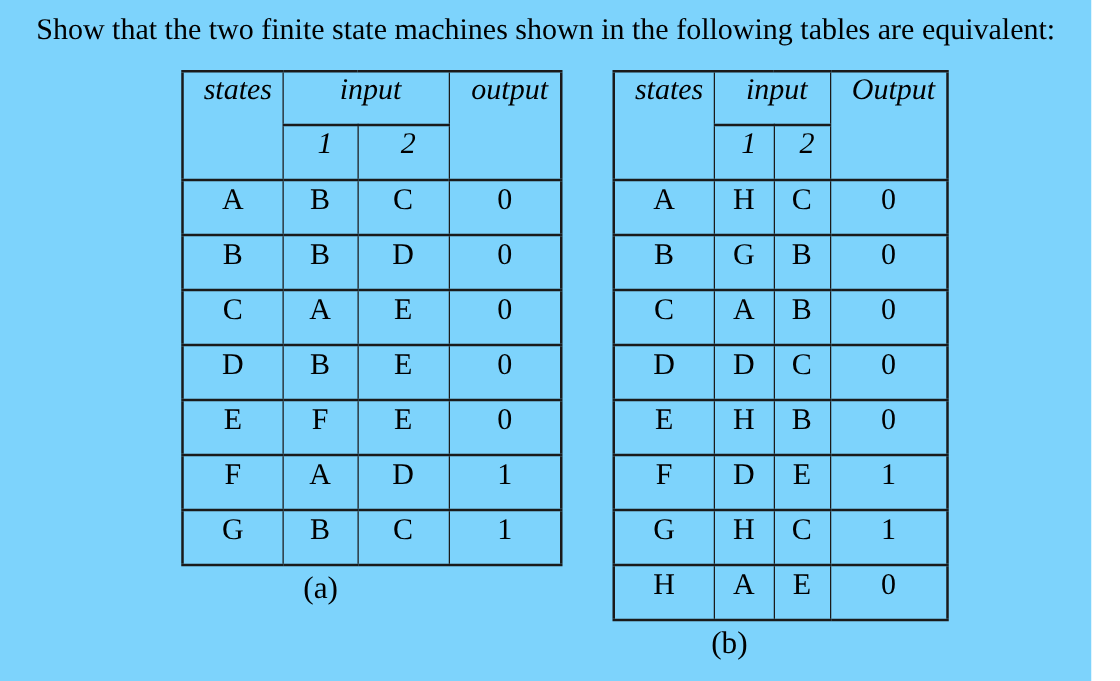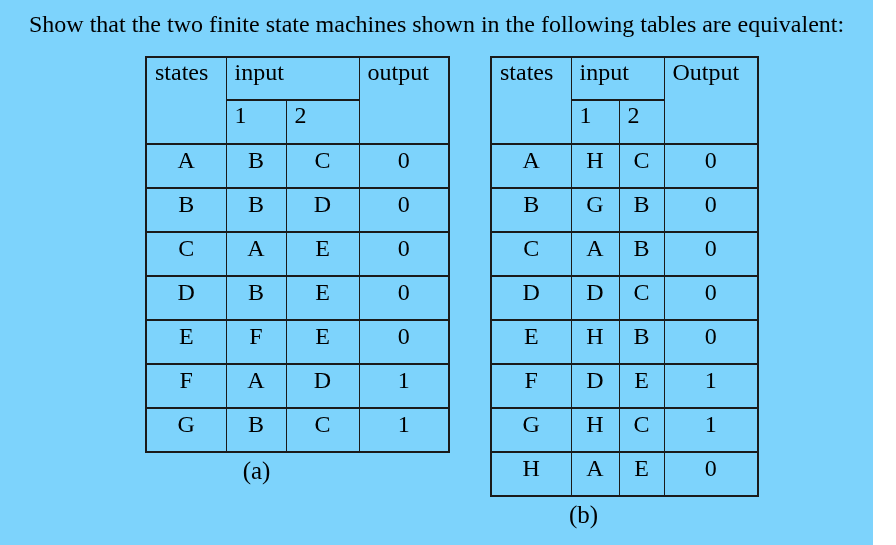--- a/index.html
+++ b/index.html
@@ -37,23 +37,24 @@
   table.fsm th, table.fsm td {
     border-top: 2px solid #1a1a1a;
     border-bottom: 2px solid #1a1a1a;
     border-left: 1px solid #1a1a1a;
     border-right: 1px solid #1a1a1a;
     font-size: 24px;
     font-weight: normal;
     overflow: hidden;
   }
   table.fsm th {
-    text-align: left;
+    text-align: center;
     vertical-align: top;
     padding: 1px 0 0 8px;
+    font-style: italic;
   }
   table.fsm td {
     text-align: center;
     vertical-align: top;
     padding: 2px 0 0 0;
   }
   tr.head-1 { height: 43px; }
   tr.head-2 { height: 44px; }
   tr.data-row { height: 44px; }
   tr.data-row:first-of-type td { border-top: 3px solid #1a1a1a; }

